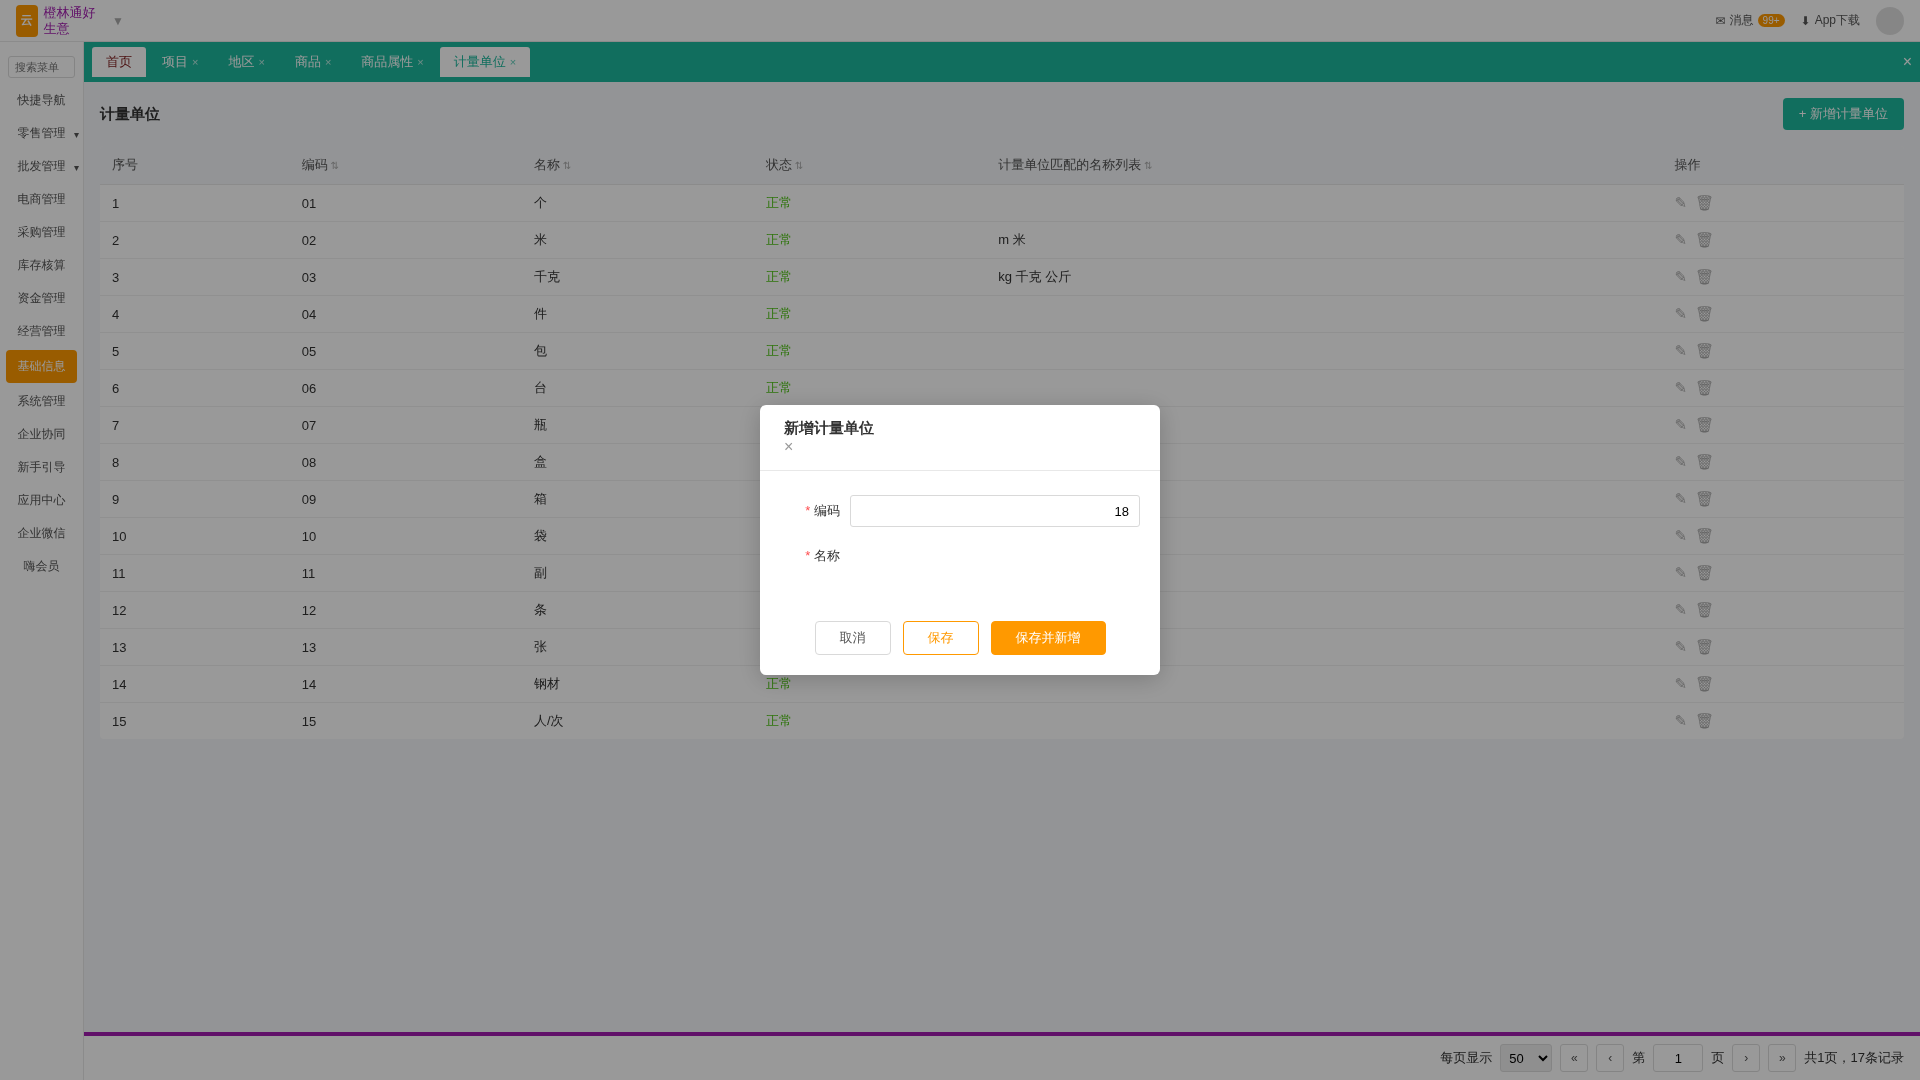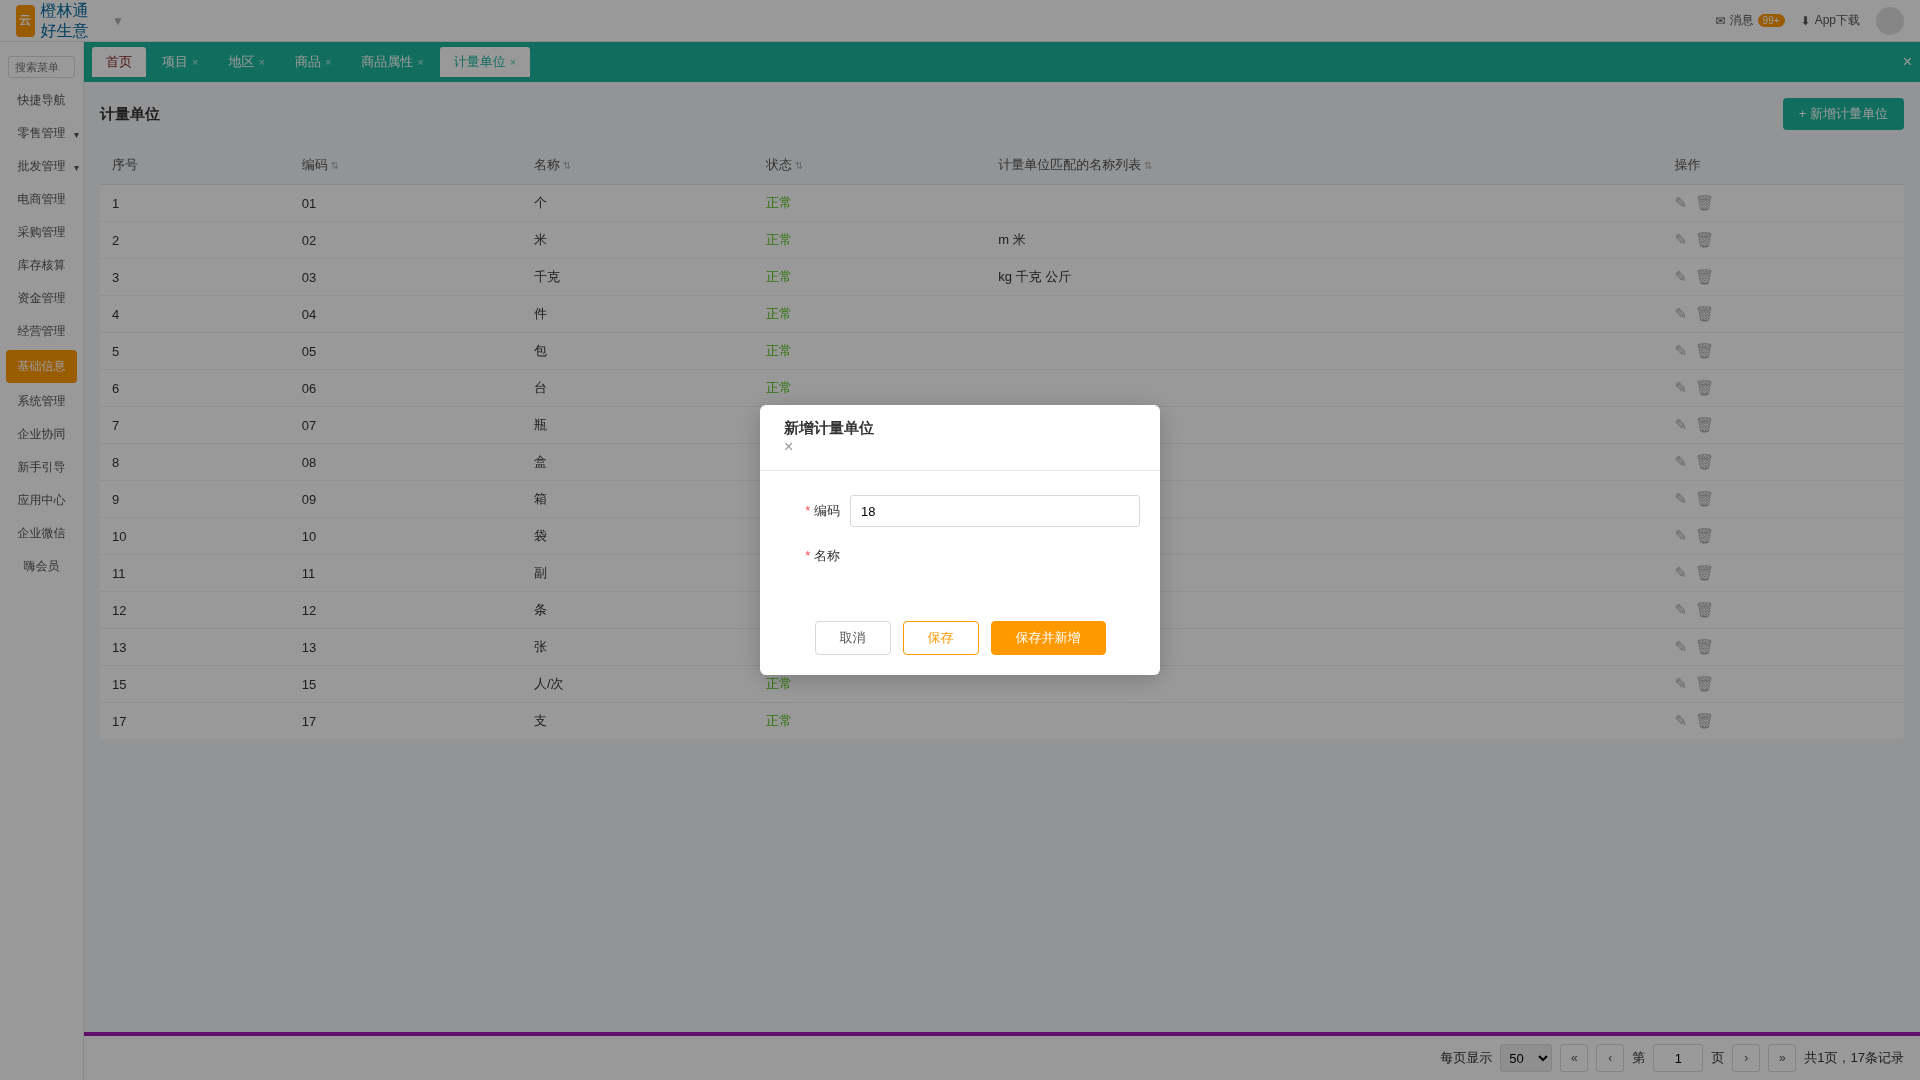--- a/index.html
+++ b/index.html
@@ -4,21 +4,21 @@
   <style>
     * { box-sizing: border-box; margin: 0; padding: 0; }
     body { font-family: 'Microsoft YaHei', Arial, sans-serif; font-size: 13px; background: #f0f2f5; color: #333; width: 1920px; height: 1080px; overflow: hidden; }
 
     
     .app-wrapper { display: flex; flex-direction: column; height: 1080px; }
     .top-bar { height: 42px; background: #fff; display: flex; align-items: center; padding: 0 16px; border-bottom: 1px solid #e8e8e8; justify-content: space-between; }
     .top-bar-left { display: flex; align-items: center; gap: 8px; }
     .logo-area { display: flex; align-items: center; gap: 6px; width: 80px; }
     .logo-icon { width: 32px; height: 32px; background: #f90; border-radius: 4px; display: flex; align-items: center; justify-content: center; color: #fff; font-weight: bold; font-size: 12px; }
-    .logo-text { font-size: 16px; color: #0369a1; line-height: 1.2; }
+    .logo-text { font-size: 13px; color: #a21caf; line-height: 1.2; }
     .top-bar-right { display: flex; align-items: center; gap: 16px; }
     .top-bar-btn { font-size: 12px; color: #555; display: flex; align-items: center; gap: 4px; cursor: pointer; }
     .badge { background: #f90; color: #fff; border-radius: 8px; font-size: 10px; padding: 1px 5px; }
     .user-avatar { width: 28px; height: 28px; background: #e0e0e0; border-radius: 50%; }
 
     .main-layout { display: flex; flex: 1; overflow: hidden; }
 
     
     .sidebar { width: 84px; background: #fff; border-right: 1px solid #e8e8e8; display: flex; flex-direction: column; padding-top: 8px; }
     .sidebar-search { padding: 6px 8px; text-align: center; }
@@ -64,21 +64,21 @@
     
     .modal-overlay { position: fixed; top: 0; left: 0; width: 1920px; height: 1080px; background: rgba(0,0,0,0.4); z-index: 1000; display: flex; align-items: center; justify-content: center; }
     .modal { background: #fff; border-radius: 6px; width: 400px; padding: 0; box-shadow: 0 4px 24px rgba(0,0,0,0.2); }
     .modal-header { display: flex; justify-content: space-between; padding: 14px 24px; border-bottom: 1px solid #e8e8e8; flex-direction: column; }
     .modal-title { font-size: 15px; font-weight: bold; color: #333; }
     .modal-close { cursor: pointer; color: #999; font-size: 16px; }
     .modal-body { padding: 24px 20px; }
     .form-row { display: flex; align-items: center; margin-bottom: 20px; }
     .form-label { font-size: 13px; color: #333; width: 60px; text-align: right; margin-right: 10px; flex-shrink: 0; }
     .form-label.required::before { content: '* '; color: #ff4d4f; }
-    .form-input { flex: 1; height: 32px; border: 1px solid #d9d9d9; border-radius: 3px; padding: 0 10px; font-size: 13px; outline: none; }
+    .form-input { flex: 1; height: 32px; border: 1px solid #d9d9d9; border-radius: 3px; padding: 0 10px; font-size: 13px; outline: none; text-align: right; }
     .form-input.active-field { border-color: #f90; border-bottom: 2px solid #f90; }
     .modal-footer { display: flex; justify-content: center; gap: 12px; padding: 12px 20px 20px; }
     .btn-cancel { background: #fff; color: #555; border: 1px solid #d9d9d9; border-radius: 4px; padding: 7px 24px; font-size: 13px; cursor: pointer; }
     .btn-save { background: #fff; color: #f90; border: 1px solid #f90; border-radius: 4px; padding: 7px 24px; font-size: 13px; cursor: pointer; }
     .btn-save-new { background: #f90; color: #fff; border: 1px solid #f90; border-radius: 4px; padding: 7px 24px; font-size: 13px; cursor: pointer; }
   </style>
 </head>
 <body>
 
 <div class="app-wrapper">
@@ -371,36 +371,36 @@
       <td><span class="status-normal">正常</span></td>
       <td></td>
       <td>
         <div class="action-icons">
           <span class="action-icon">✎</span>
           <span class="action-icon">🗑</span>
         </div>
       </td>
     </tr>
                 <tr>
+      <td>14</td>
+      <td>14</td>
+      <td>钢材</td>
+      <td><span class="status-normal">正常</span></td>
+      <td></td>
+      <td>
+        <div class="action-icons">
+          <span class="action-icon">✎</span>
+          <span class="action-icon">🗑</span>
+        </div>
+      </td>
+    </tr>
+                <tr>
       <td>15</td>
       <td>15</td>
       <td>人/次</td>
-      <td><span class="status-normal">正常</span></td>
-      <td></td>
-      <td>
-        <div class="action-icons">
-          <span class="action-icon">✎</span>
-          <span class="action-icon">🗑</span>
-        </div>
-      </td>
-    </tr>
-                <tr>
-      <td>17</td>
-      <td>17</td>
-      <td>支</td>
       <td><span class="status-normal">正常</span></td>
       <td></td>
       <td>
         <div class="action-icons">
           <span class="action-icon">✎</span>
           <span class="action-icon">🗑</span>
         </div>
       </td>
     </tr>
               </tbody>

